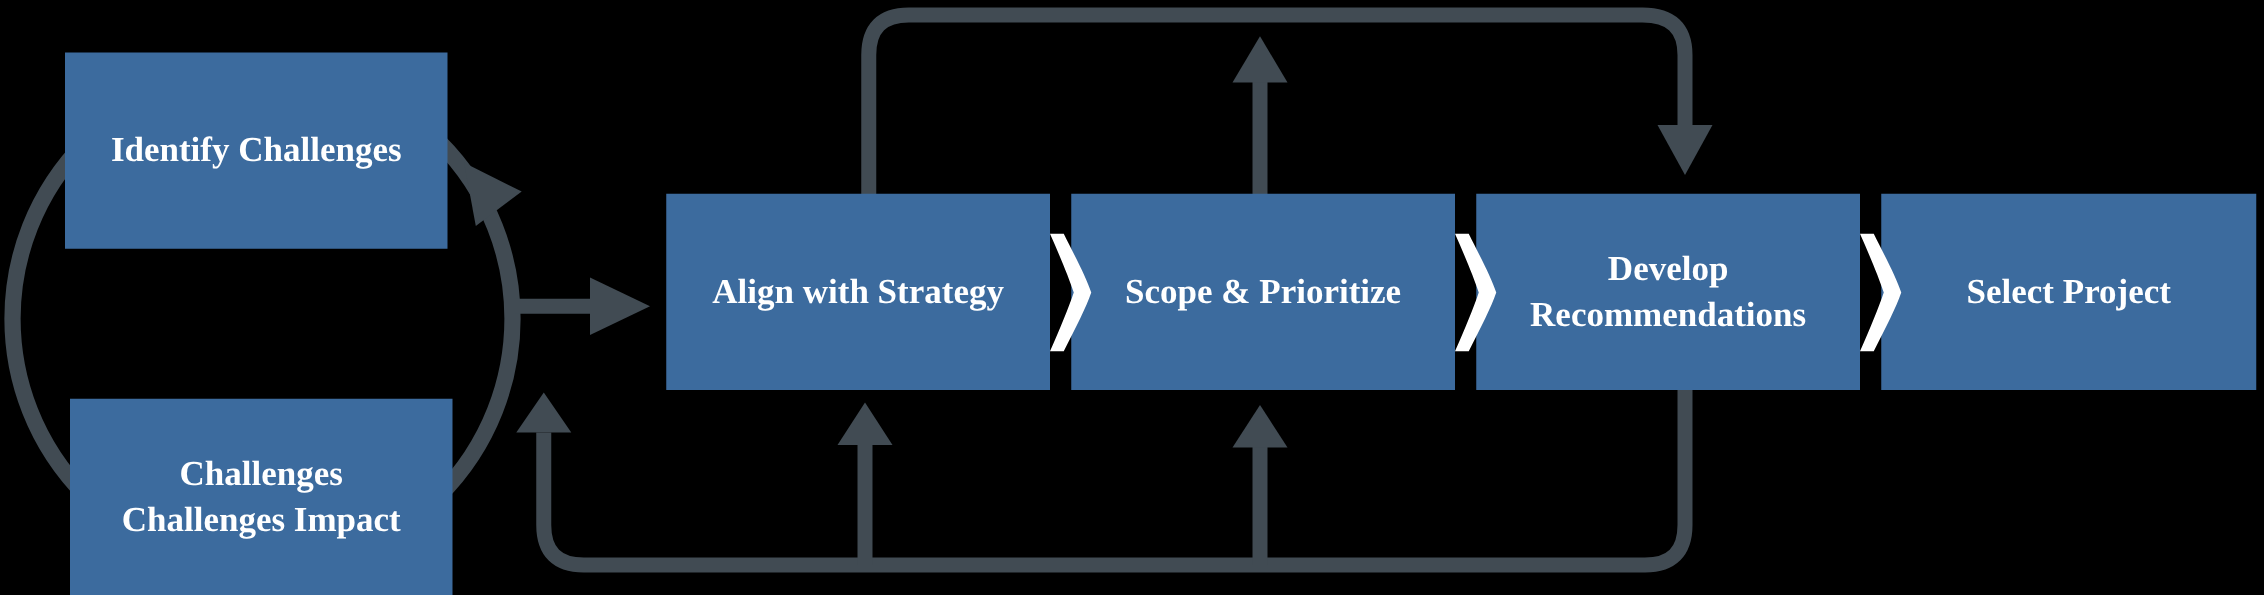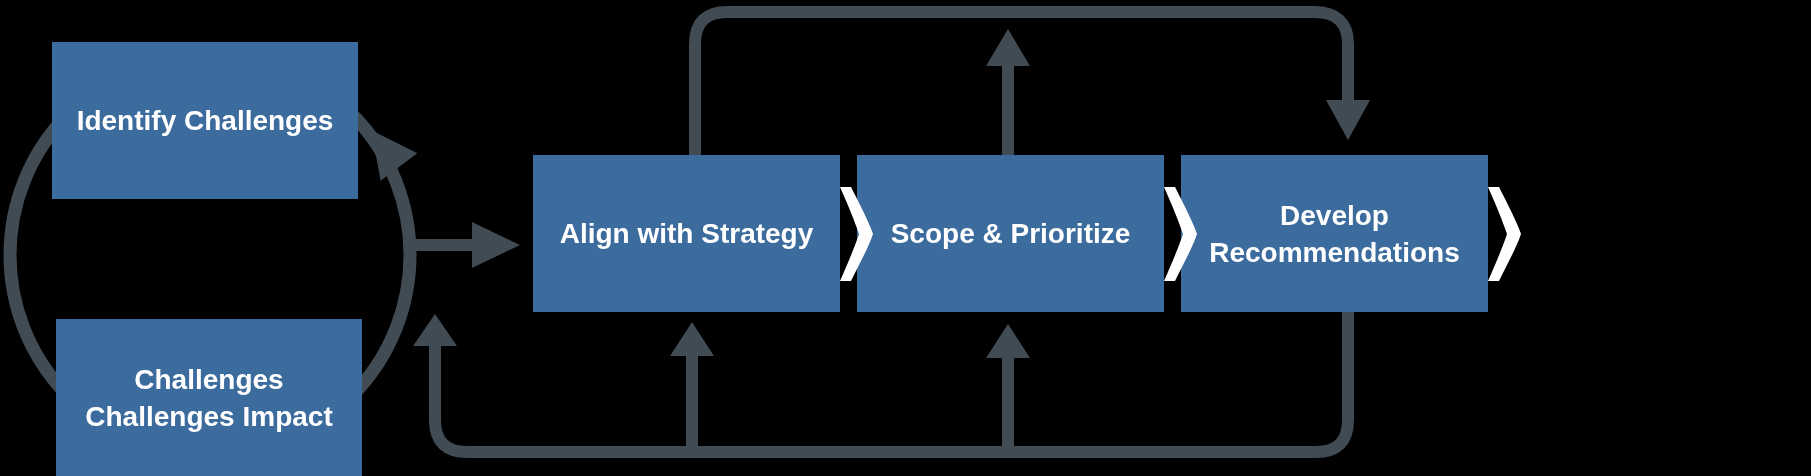--- a/index.html
+++ b/index.html
@@ -1,21 +1,21 @@
 <!DOCTYPE html>
 <html style="--bg: #000000; --blue: #3C6B9E; --arrow: #414B53; --txt: #FFFFFF; --chev: #FFFFFF;"><head>
 <meta charset="utf-8">
 <style>
   :root {
     --bg:#000000; --blue:#3C6B9E; --arrow:#414B53; --txt:#FFFFFF; --chev:#FFFFFF;
   }
   html,body { margin:0; padding:0; background:var(--bg); }
   .stage {
     position:relative; width:1811px; height:476px; background:var(--bg);
-    font-family:Liberation Sans, sans-serif; overflow:hidden;
+    font-family:Liberation Serif, serif; overflow:hidden;
   }
   .connectors { position:absolute; left:0; top:0; width:1811px; height:476px; z-index:1; }
   .box {
     position:absolute; z-index:2; background:var(--blue); color:var(--txt);
     display:flex; flex-direction:column; justify-content:center; align-items:center;
     text-align:center; font-weight:700; font-size:28px; line-height:37px;
   }
   .box span { display:block; }
   .b1 { left:52px;  top:42px;  width:306px; height:157px; }
   .b2 { left:56px;  top:319px; width:306px; height:157px; }
@@ -70,20 +70,23 @@
   <div class="box s1">
     <span>Align with Strategy</span>
   </div>
   <div class="box s2">
     <span>Scope &amp; Prioritize</span>
   </div>
   <div class="box s3">
     <span>Develop</span>
     <span>Recommendations</span>
   </div>
+  <div class="box s4">
+    <span>Select Project</span>
+  </div>
 
   <svg class="chev c1" viewBox="0 0 38 96" aria-hidden="true">
     <path class="chevfill" d="M2,1 L13,1 C23,21 31,36 35,48 C31,60 23,75 13,95 L2,95 C10,77 17,60 21,48 C17,36 10,19 2,1 Z"></path>
   </svg>
   <svg class="chev c2" viewBox="0 0 38 96" aria-hidden="true">
     <path class="chevfill" d="M2,1 L13,1 C23,21 31,36 35,48 C31,60 23,75 13,95 L2,95 C10,77 17,60 21,48 C17,36 10,19 2,1 Z"></path>
   </svg>
   <svg class="chev c3" viewBox="0 0 38 96" aria-hidden="true">
     <path class="chevfill" d="M2,1 L13,1 C23,21 31,36 35,48 C31,60 23,75 13,95 L2,95 C10,77 17,60 21,48 C17,36 10,19 2,1 Z"></path>
   </svg>

